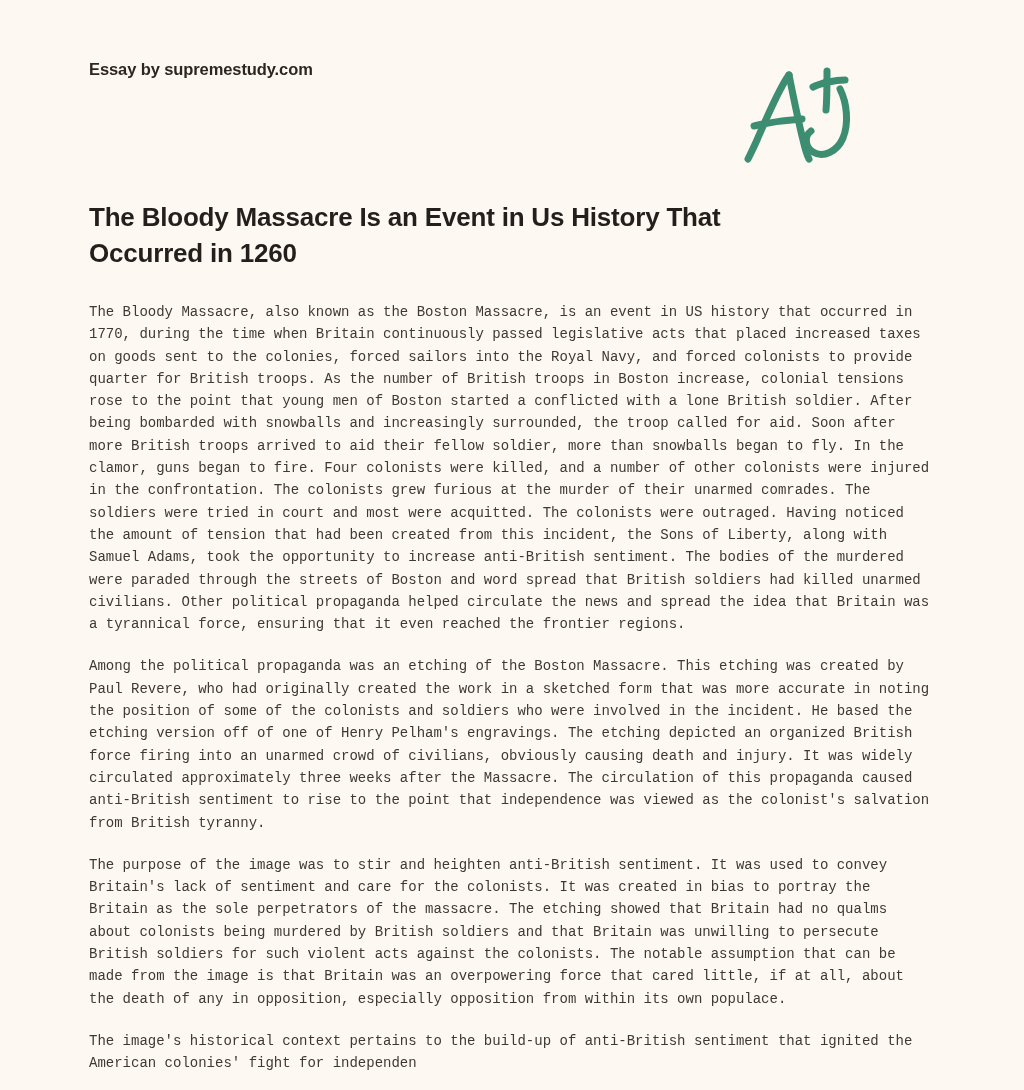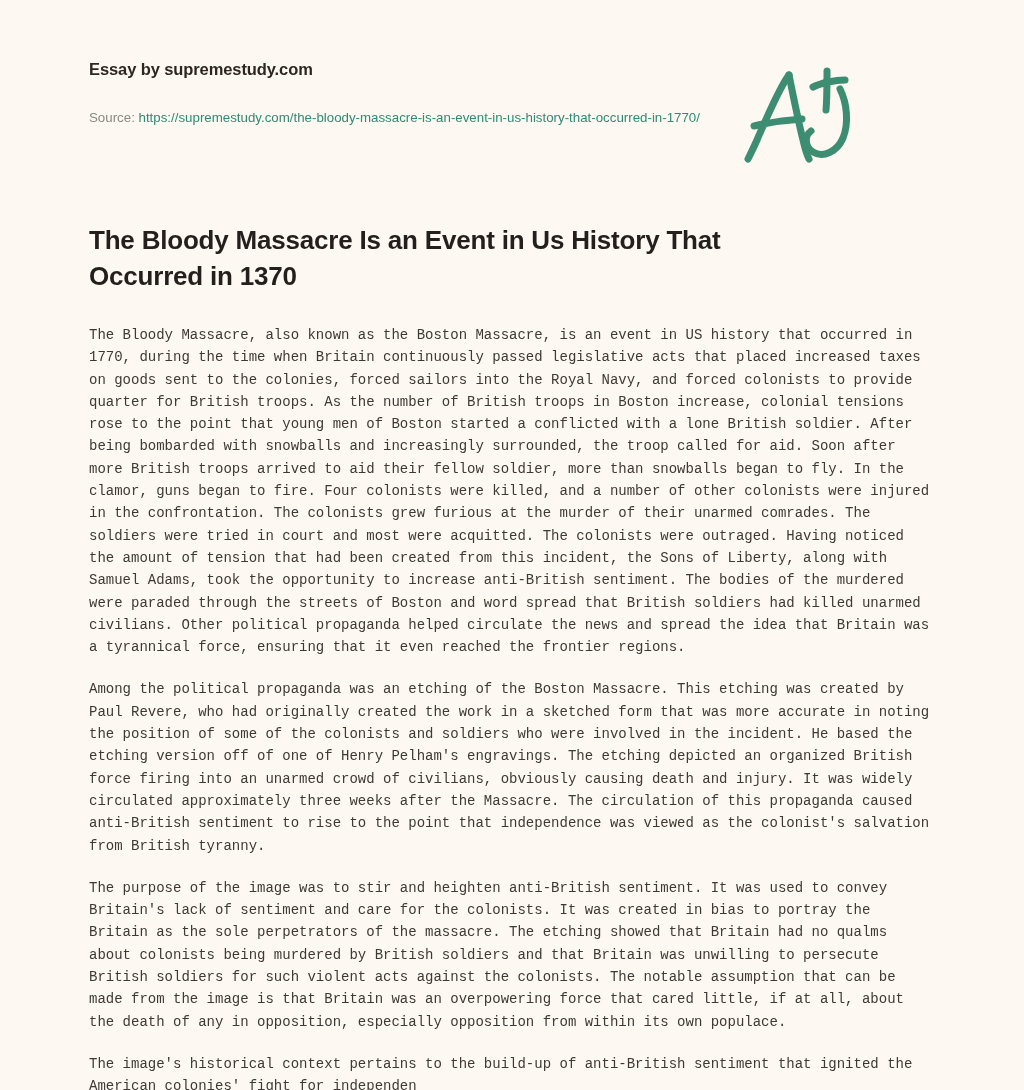--- a/index.html
+++ b/index.html
@@ -99,40 +99,37 @@
   }
 </style>
 </head>
 <body>
 
 <div class="page">
 
   <div class="header">
     <div class="header-text">
       <div class="essay-by">Essay by supremestudy.com</div>
-      <div class="source-line">
-        <span class="source-label">Source: </span><a class="source-url" href="#">https://supremestudy.com/the-bloody-massacre-is-an-event-in-us-history-that-occurred-in-1770/</a>
-      </div>
     </div>
 
     <div class="logo">
       <svg viewBox="0 0 130 110" xmlns="http://www.w3.org/2000/svg" aria-hidden="true">
         <g fill="none" stroke="#3d8d72" stroke-linecap="round" stroke-linejoin="round">
           <path d="M54 13 C47 22, 34 50, 22 78 C18 87, 15 93, 13 97" stroke-width="7"></path>
           <path d="M54 13 C57 28, 63 58, 68 78 C70 87, 72 93, 74 97" stroke-width="7"></path>
           <path d="M19 64 C32 61, 52 58, 67 57" stroke-width="7"></path>
           <path d="M78 25 C86 21, 100 18, 110 18" stroke-width="7"></path>
           <path d="M92 9 C92 20, 92 37, 91 48" stroke-width="7"></path>
           <path d="M105 27 C112 41, 114 61, 108 76 C102 90, 88 96, 78 90 C70 85, 69 74, 76 69" stroke-width="7"></path>
         </g>
       </svg>
     </div>
   </div>
 
-  <h1 class="title">The Bloody Massacre Is an Event in Us History That Occurred in 1370</h1>
+  <h1 class="title">The Bloody Massacre Is an Event in Us History That Occurred in 1260</h1>
 
   <div class="body-copy">
     <p>The Bloody Massacre, also known as the Boston Massacre, is an event in US history that occurred in 1770, during the time when Britain continuously passed legislative acts that placed increased taxes on goods sent to the colonies, forced sailors into the Royal Navy, and forced colonists to provide quarter for British troops. As the number of British troops in Boston increase, colonial tensions rose to the point that young men of Boston started a conflicted with a lone British soldier. After being bombarded with snowballs and increasingly surrounded, the troop called for aid. Soon after more British troops arrived to aid their fellow soldier, more than snowballs began to fly. In the clamor, guns began to fire. Four colonists were killed, and a number of other colonists were injured in the confrontation. The colonists grew furious at the murder of their unarmed comrades. The soldiers were tried in court and most were acquitted. The colonists were outraged. Having noticed the amount of tension that had been created from this incident, the Sons of Liberty, along with Samuel Adams, took the opportunity to increase anti-British sentiment. The bodies of the murdered were paraded through the streets of Boston and word spread that British soldiers had killed unarmed civilians. Other political propaganda helped circulate the news and spread the idea that Britain was a tyrannical force, ensuring that it even reached the frontier regions.</p>
     <p>Among the political propaganda was an etching of the Boston Massacre. This etching was created by Paul Revere, who had originally created the work in a sketched form that was more accurate in noting the position of some of the colonists and soldiers who were involved in the incident. He based the etching version off of one of Henry Pelham's engravings. The etching depicted an organized British force firing into an unarmed crowd of civilians, obviously causing death and injury. It was widely circulated approximately three weeks after the Massacre. The circulation of this propaganda caused anti-British sentiment to rise to the point that independence was viewed as the colonist's salvation from British tyranny.</p>
     <p>The purpose of the image was to stir and heighten anti-British sentiment. It was used to convey Britain's lack of sentiment and care for the colonists. It was created in bias to portray the Britain as the sole perpetrators of the massacre. The etching showed that Britain had no qualms about colonists being murdered by British soldiers and that Britain was unwilling to persecute British soldiers for such violent acts against the colonists. The notable assumption that can be made from the image is that Britain was an overpowering force that cared little, if at all, about the death of any in opposition, especially opposition from within its own populace.</p>
     <p>The image's historical context pertains to the build-up of anti-British sentiment that ignited the American colonies' fight for independen</p>
   </div>
 
 </div>
 

